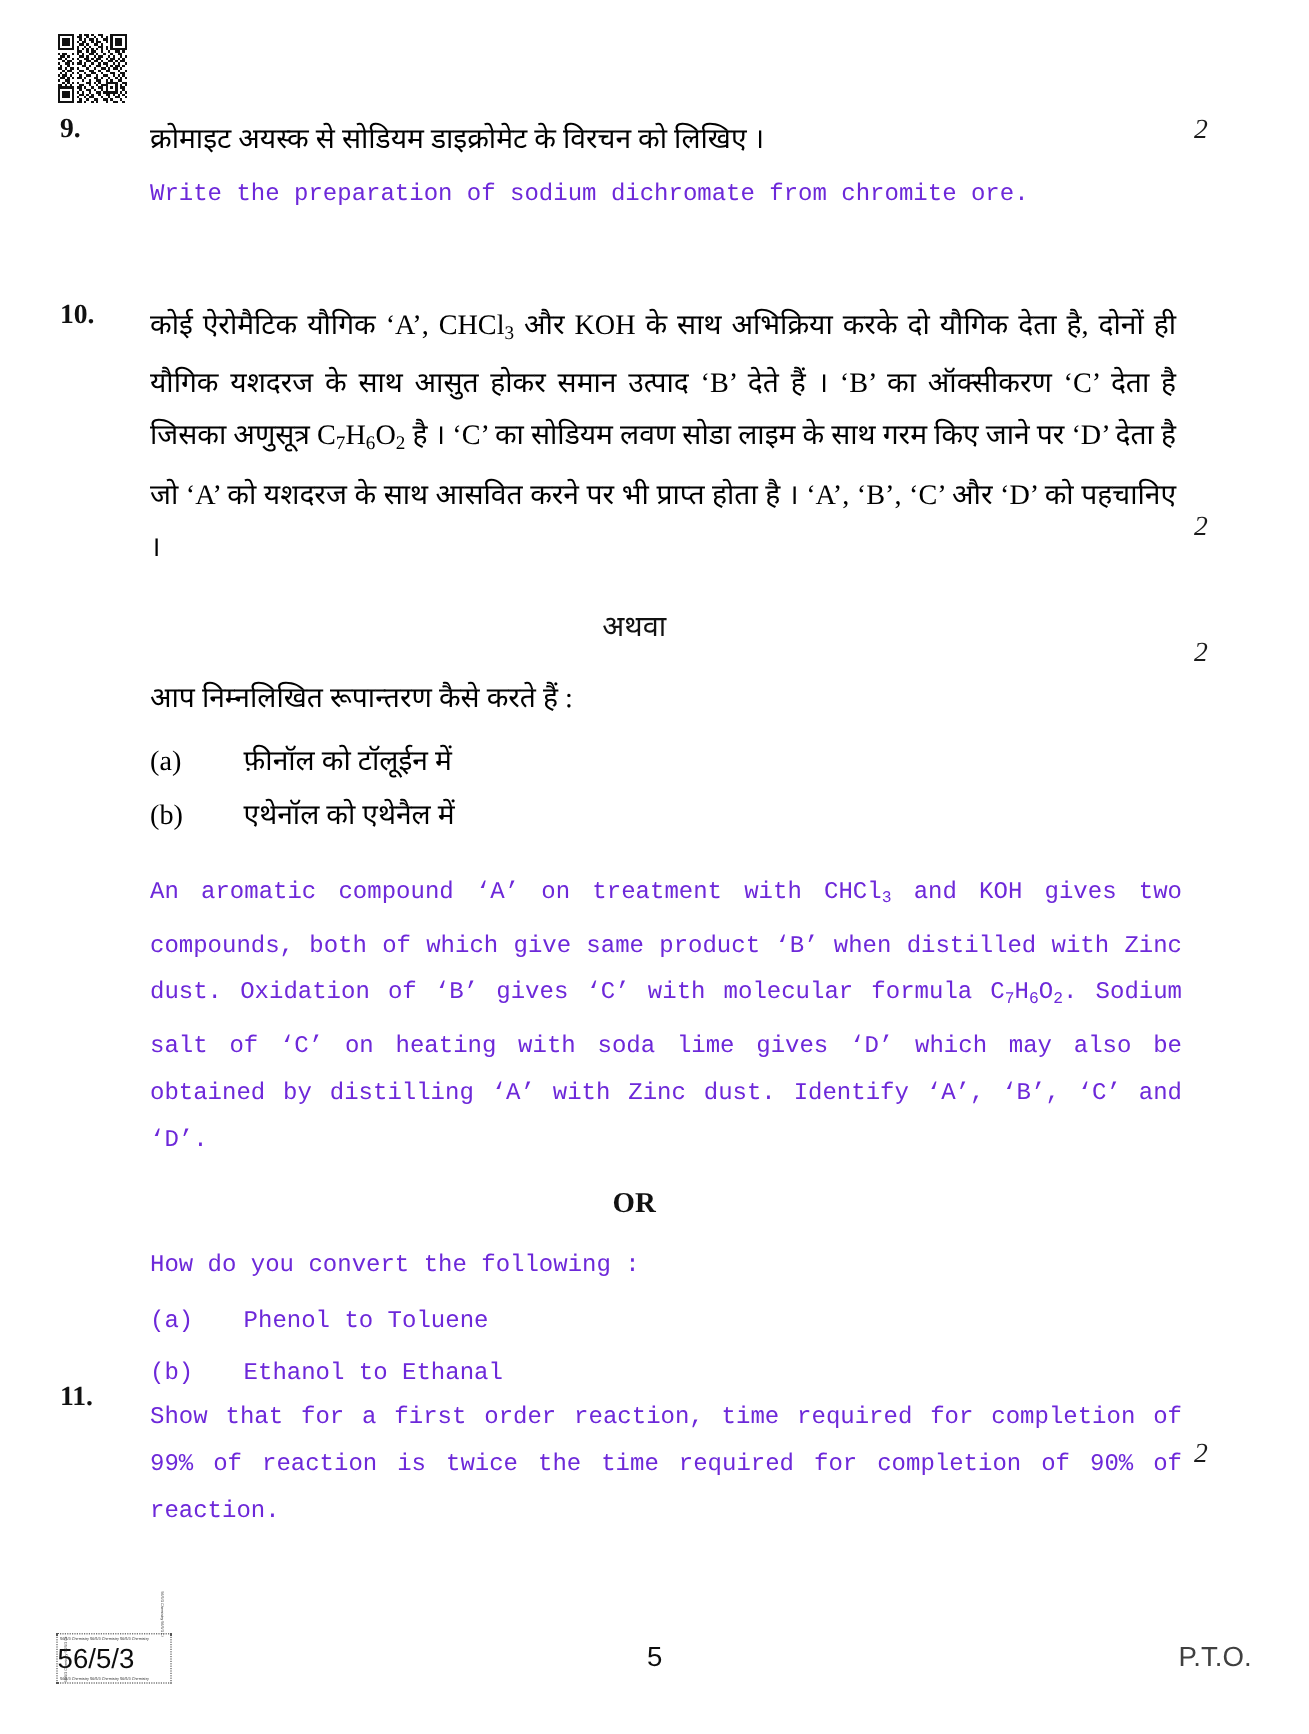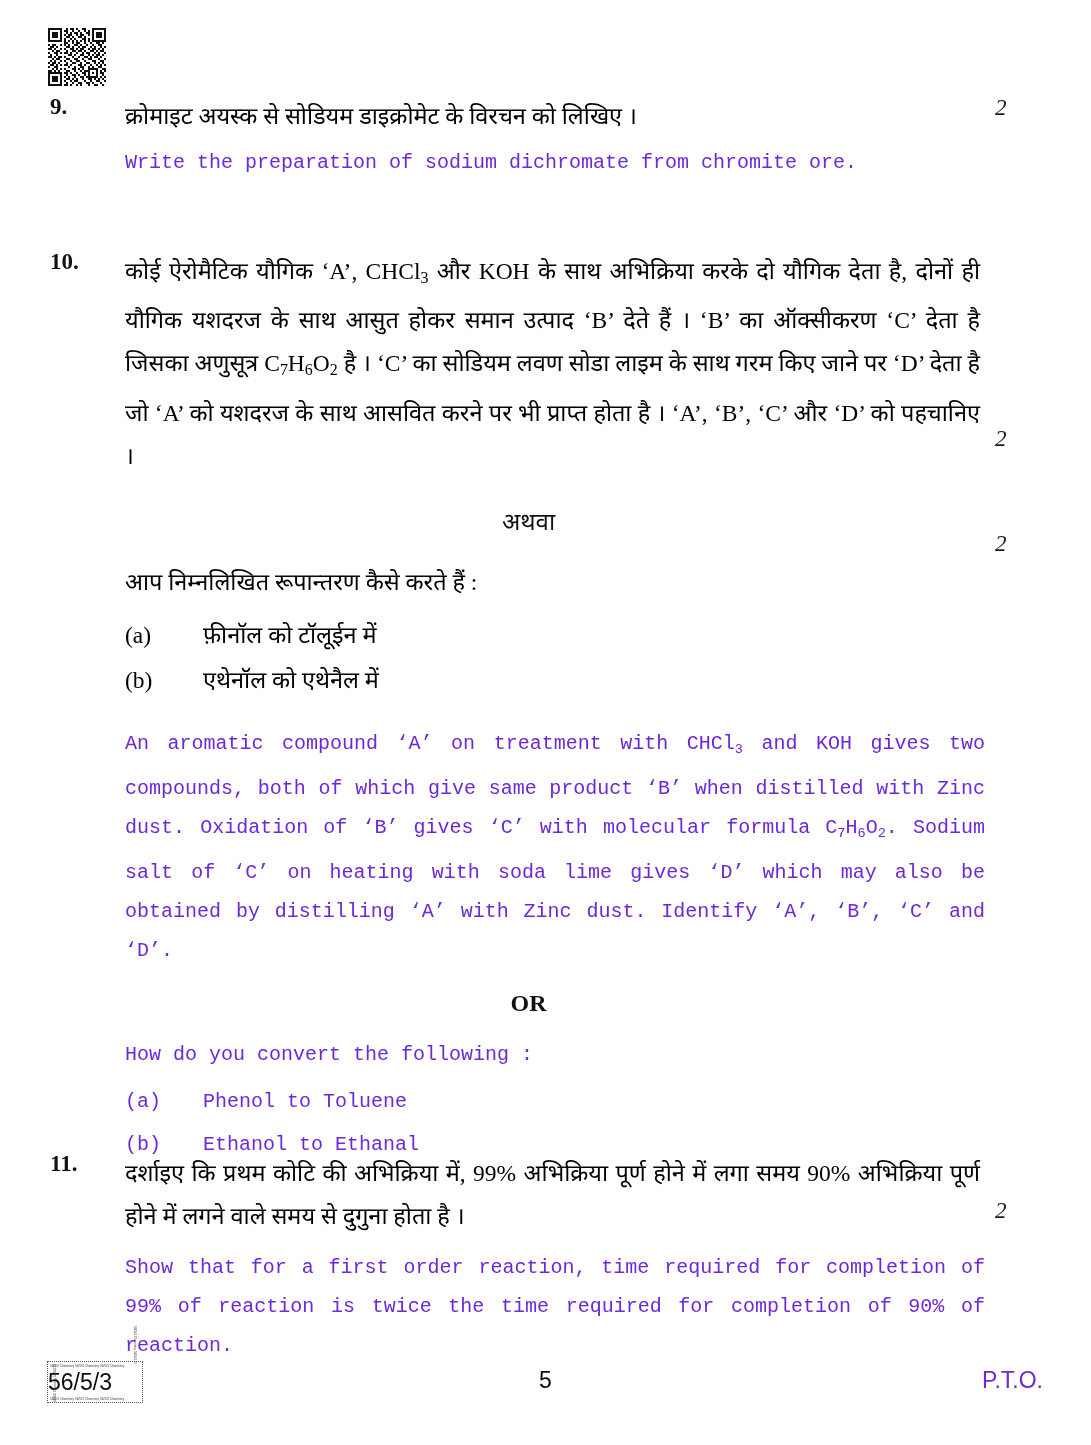--- a/index.html
+++ b/index.html
@@ -159,21 +159,21 @@
     font-family: "Liberation Sans", "DejaVu Sans", sans-serif;
     font-size: 23px;
     color: #0d0d0d;
   }
   .pto {
     position: absolute;
     right: 48px;
     top: 12px;
     font-family: "Liberation Sans", "DejaVu Sans", sans-serif;
     font-size: 23px;
-    color: #6d28d9;
+    color: #404040;
   }
 </style>
 </head>
 <body>
 
 <div class="page">
 
   <div class="qr">
     <svg width="58" height="58" viewBox="0 0 29 29" shape-rendering="crispEdges">
       <rect width="29" height="29" fill="#ffffff"></rect>
@@ -473,23 +473,20 @@
       </div>
     </div>
 
     <div class="marks" style="top:176px;">2</div>
     <div class="marks" style="top:281px;">2</div>
   </div>
 
   <div class="qblock" style="top:1152px;">
     <div class="qnum">11.</div>
     <div class="qbody">
-      <div class="hi just">
-        <span>दर्शाइए कि प्रथम कोटि की अभिक्रिया में, 99% अभिक्रिया पूर्ण होने में लगा समय 90% अभिक्रिया पूर्ण होने में लगने वाले समय से दुगुना होता है ।</span>
-      </div>
       <div class="en just" style="margin-top:10px; width:860px;">
         <span>Show that for a first order reaction, time required for completion of 99% of reaction is twice the time required for completion of 90% of reaction.</span>
       </div>
     </div>
     <div class="marks" style="top:46px;">2</div>
   </div>
 
   <div class="footer">
     <div class="code-box">
       <div class="micro top">56/5/3 Chemistry 56/5/3 Chemistry 56/5/3 Chemistry</div>

